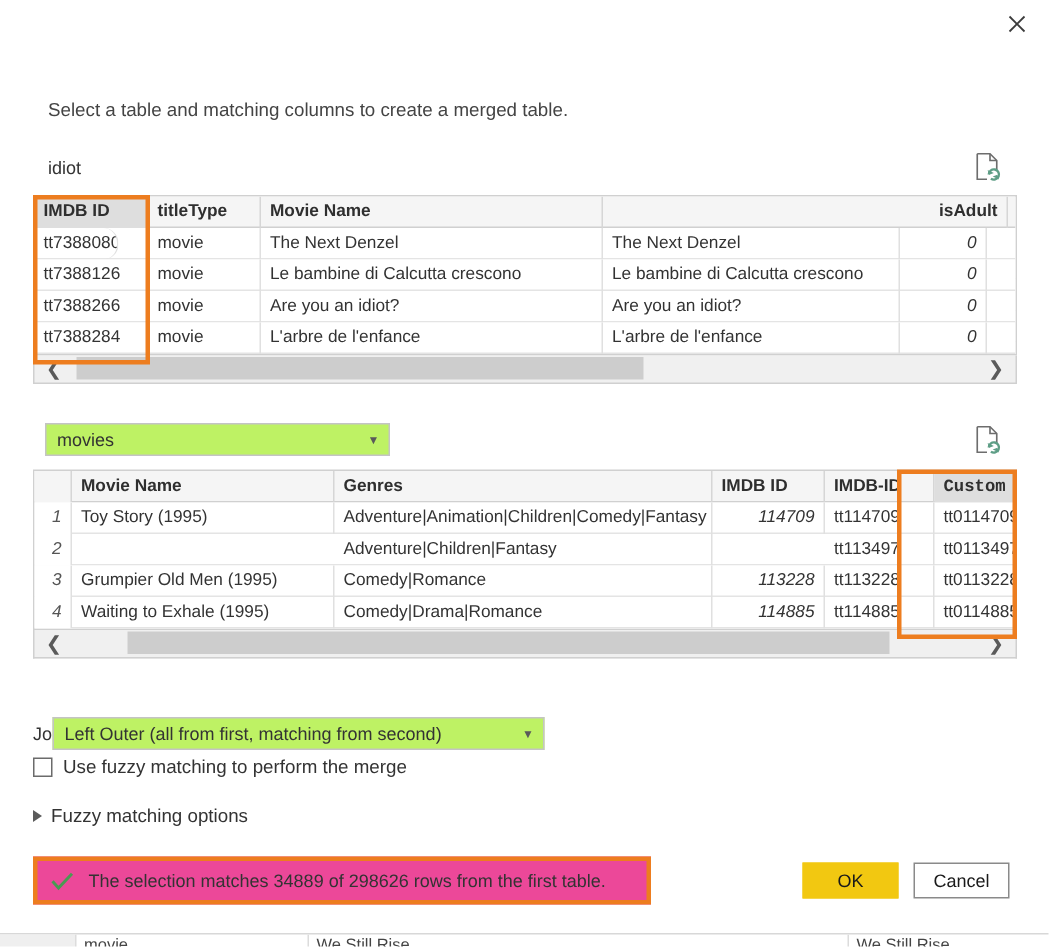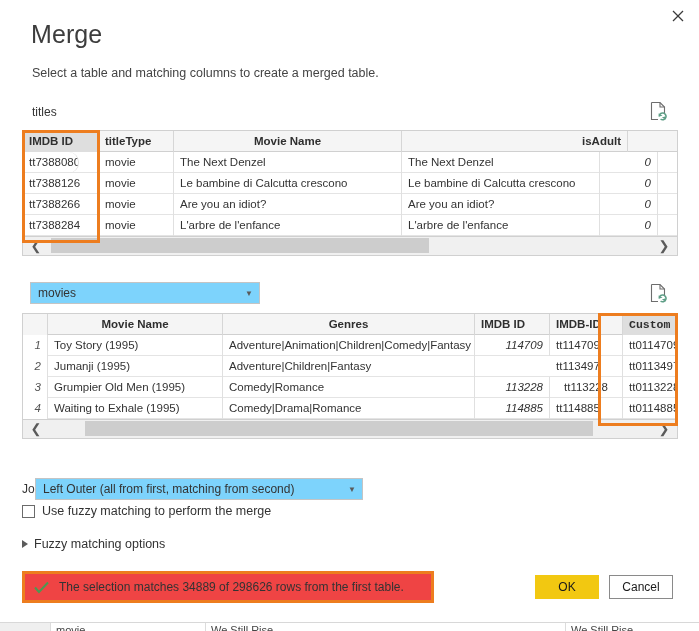--- a/index.html
+++ b/index.html
@@ -102,21 +102,21 @@
   .gcell {
     position: absolute;
     top: 0; height: 21px;
     line-height: 21px;
     padding: 0 6px;
     white-space: nowrap;
     overflow: hidden;
     border-right: 1px solid #e0e0e0;
   }
   .grow.header .gcell { border-right: 1px solid #d6d6d6; }
-  .gcell.center { text-align: center; }
+  .gcell.center { }
   .gcell.right  { text-align: right; }
   .gcell.num    { text-align: right; font-style: italic; color:#333; }
   .gcell.rownum { text-align: right; font-style: italic; color:#555; background:#fff; }
   .grow.header .gcell.rownum { background:#f5f5f5; }
   .gcell.hl-head { background: #dedede; }
 
   
   .sel-rect {
     position: absolute;
     border: 3px solid #ed7d1f;
@@ -145,21 +145,21 @@
   .hscroll .arrow.left { left: 0; }
   .hscroll .arrow.right { right: 0; }
   .hscroll .thumb {
     position: absolute; top: 1px; height: 15px;
     background: #cdcdcd; cursor: pointer;
   }
 
   
   .combo {
     position: absolute;
-    background: #7dd3fc;
+    background: #bef264;
     border: 1px solid #c4c4c4;
     height: 22px;
     font-size: 12px;
     color: #333;
     cursor: pointer;
   }
   .combo .val {
     position: absolute; left: 7px; top: 0; right: 22px;
     line-height: 20px; white-space: nowrap; overflow: hidden;
   }
@@ -210,21 +210,21 @@
 
   
   .status {
     position: absolute;
     left: 22px; top: 571px;
     width: 412px; height: 32px;
     display: flex; align-items: center;
     padding-left: 12px;
     font-size: 12px;
     color: #333;
-    background: #ef4444;
+    background: #ec4899;
   }
   .check-icon { margin-right: 10px; display:flex; }
 
   
   .btn {
     position: absolute;
     height: 24px;
     font-size: 12px;
     font-family: "Liberation Sans", sans-serif;
     display: flex; align-items: center; justify-content: center;
@@ -258,42 +258,41 @@
 
 <div class="dialog">
 
   <div class="close-btn" title="Close">
     <svg width="12" height="12" viewBox="0 0 12 12" aria-hidden="true">
       <line x1="1" y1="1" x2="11" y2="11" stroke="#3b3b3b" stroke-width="1.2"></line>
       <line x1="11" y1="1" x2="1" y2="11" stroke="#3b3b3b" stroke-width="1.2"></line>
     </svg>
   </div>
 
-  <div class="title">Merge</div>
   <div class="subtitle">Select a table and matching columns to create a merged table.</div>
 
-  <div class="tbl1-label">titles</div>
+  <div class="tbl1-label">idiot</div>
 
   <div class="preview-icon preview-icon-1" title="Refresh preview">
     <svg width="17" height="20" viewBox="0 0 17 20" aria-hidden="true">
       <path d="M1.5 1.5 H10 L14.5 6 V12" fill="none" stroke="#6d6d6d" stroke-width="1.1"></path>
       <path d="M1.5 1.5 V18.5 H8" fill="none" stroke="#6d6d6d" stroke-width="1.1"></path>
       <path d="M10 1.7 V6 H14.3" fill="none" stroke="#6d6d6d" stroke-width="1.1"></path>
       <path d="M9.2 15.4 a3.4 3.4 0 1 1 1.4 2.7" fill="none" stroke="#5e9e86" stroke-width="1.6"></path>
       <path d="M8.4 12.4 l1.1 3.1 l3.1 -1.1 z" fill="#5e9e86"></path>
       <path d="M16.0 18.6 l-1.1 -3.1 l-3.1 1.1 z" fill="#5e9e86"></path>
     </svg>
   </div>
 
   <div class="grid" id="grid-titles">
       <div class="grow header">
         <div class="gcell  hl-head" style="left: 0px; width: 76px;">IMDB ID</div>
         <div class="gcell " style="left: 76px; width: 75px;">titleType</div>
         <div class="gcell center" style="left: 151px; width: 228px;">Movie Name</div>
-        <div class="gcell right" style="left: 547px; width: 58px;">isAdult</div>
+        <div class="gcell right" style="left: 591px; width: 58px;">isAdult</div>
         <div class="gcell right" style="left: 635px; width: 52px;">Year</div>
       </div>
       <div class="grow body" style="top: 21px;">
         <div class="gcell" style="left: 0px; width: 56px; border-radius: 10px;">tt7388080</div>
         <div class="gcell" style="left: 76px; width: 75px;">movie</div>
         <div class="gcell" style="left: 151px; width: 228px;">The Next Denzel</div>
         <div class="gcell" style="left: 379px; width: 198px;">The Next Denzel</div>
         <div class="gcell num" style="left: 577px; width: 58px;">0</div>
         <div class="gcell num" style="left: 635px; width: 52px;">2011</div>
       </div>
@@ -366,32 +365,31 @@
       <div class="grow body" style="top: 21px;">
         <div class="gcell rownum" style="left: 0px; width: 25px;">1</div>
         <div class="gcell" style="left: 25px; width: 175px;">Toy Story (1995)</div>
         <div class="gcell" style="left: 200px; width: 252px;">Adventure|Animation|Children|Comedy|Fantasy</div>
         <div class="gcell num" style="left: 452px; width: 75px;">114709</div>
         <div class="gcell" style="left: 527px; width: 73px;">tt114709</div>
         <div class="gcell" style="left: 600px; width: 60px; text-align: right;">tt0114709</div>
       </div>
       <div class="grow body" style="top: 42px;">
         <div class="gcell rownum" style="left: 0px; width: 25px;">2</div>
-        <div class="gcell" style="left: 25px; width: 175px;">Jumanji (1995)</div>
         <div class="gcell" style="left: 200px; width: 252px;">Adventure|Children|Fantasy</div>
         <div class="gcell num" style="left: 452px; width: 75px; margin-top: 28px;">113497</div>
         <div class="gcell" style="left: 527px; width: 73px;">tt113497</div>
         <div class="gcell" style="left: 600px; width: 60px;">tt0113497</div>
       </div>
       <div class="grow body" style="top: 63px;">
         <div class="gcell rownum" style="left: 0px; width: 25px;">3</div>
         <div class="gcell" style="left: 25px; width: 175px;">Grumpier Old Men (1995)</div>
         <div class="gcell" style="left: 200px; width: 252px;">Comedy|Romance</div>
         <div class="gcell num" style="left: 452px; width: 75px;">113228</div>
-        <div class="gcell" style="left: 527px; width: 73px; text-align: center;">tt113228</div>
+        <div class="gcell" style="left: 527px; width: 73px;">tt113228</div>
         <div class="gcell" style="left: 600px; width: 60px;">tt0113228</div>
       </div>
       <div class="grow body" style="top: 84px;">
         <div class="gcell rownum" style="left: 0px; width: 25px;">4</div>
         <div class="gcell" style="left: 25px; width: 175px;">Waiting to Exhale (1995)</div>
         <div class="gcell" style="left: 200px; width: 252px;">Comedy|Drama|Romance</div>
         <div class="gcell num" style="left: 452px; width: 75px;">114885</div>
         <div class="gcell" style="left: 527px; width: 73px;">tt114885</div>
         <div class="gcell" style="left: 600px; width: 60px;">tt0114885</div>
       </div>

